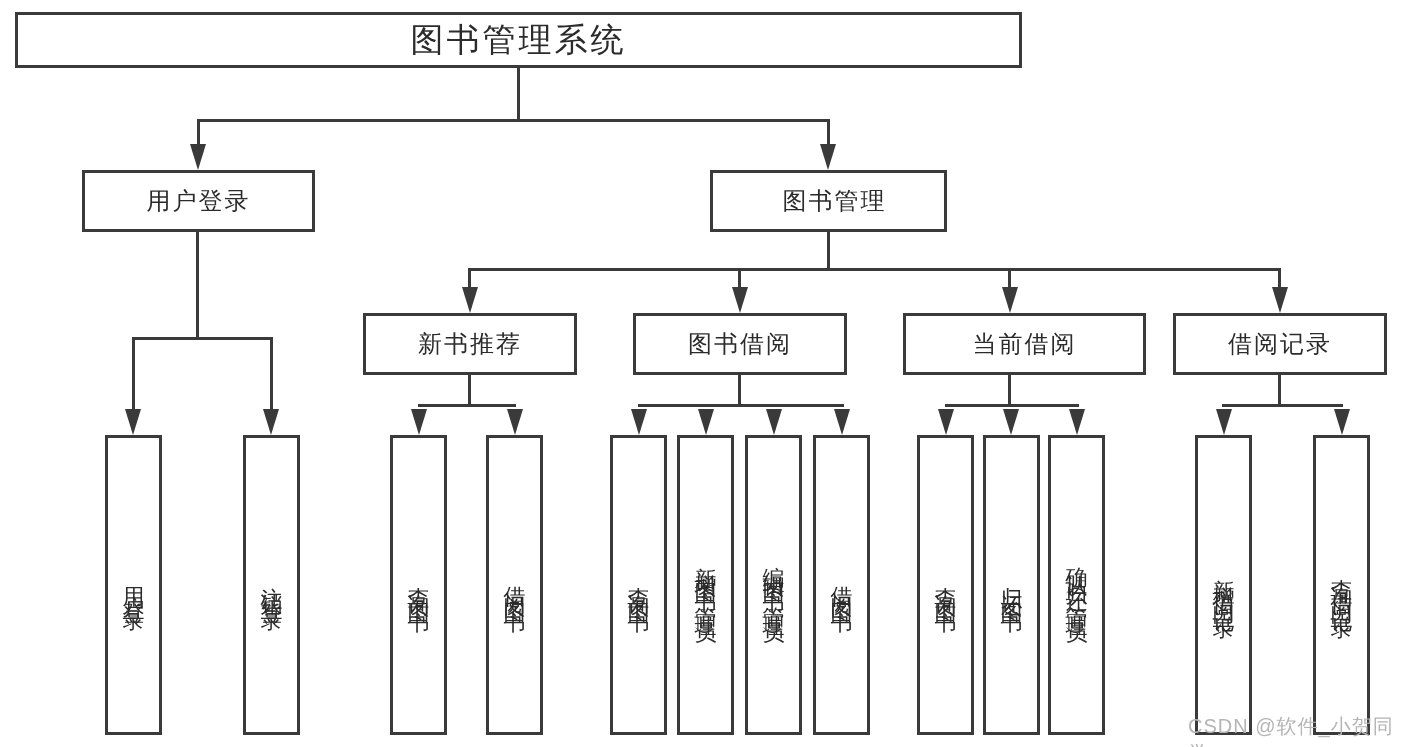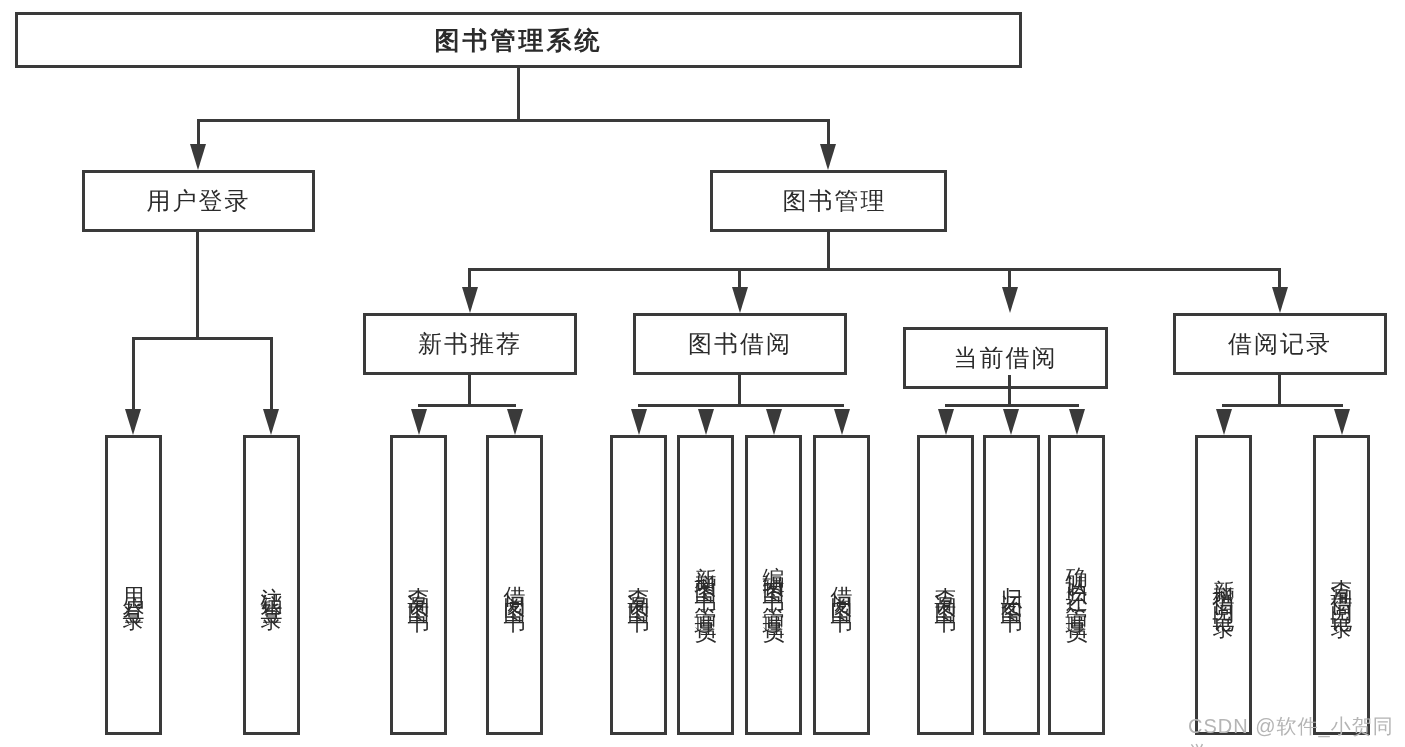--- a/index.html
+++ b/index.html
@@ -5,21 +5,21 @@
   html,body{margin:0;padding:0;background:#fff;}
   .stage{
     position:relative;width:1405px;height:747px;background:#ffffff;
     font-family:"Liberation Sans",sans-serif;overflow:hidden;
   }
   .hbox{
     position:absolute;box-sizing:border-box;border:3px solid #3a3a3a;background:#fff;
     display:flex;align-items:center;justify-content:center;
     font-size:24px;letter-spacing:2px;color:#2b2b2b;
   }
-  .hbox.title{font-size:25px;letter-spacing:3px;font-weight:bold;}
+  .hbox.title{font-size:33px;letter-spacing:3px;}
   .vbox{
     position:absolute;box-sizing:border-box;border:3px solid #3a3a3a;background:#fff;
     display:flex;align-items:center;justify-content:center;
     writing-mode:vertical-rl;text-orientation:mixed;
     font-size:22px;letter-spacing:8px;line-height:1;color:#2b2b2b;
     top:435px;width:57px;height:300px;
   }
   .vline{position:absolute;width:3px;background:#3a3a3a;}
   .hline{position:absolute;height:3px;background:#3a3a3a;}
   .arrow{
@@ -62,21 +62,21 @@
   <div class="arrow" style="left:462px;top:287px;"></div>
   <div class="vline" style="left:738px;top:268px;height:22px;"></div>
   <div class="arrow" style="left:732px;top:287px;"></div>
   <div class="vline" style="left:1008px;top:268px;height:22px;"></div>
   <div class="arrow" style="left:1002px;top:287px;"></div>
   <div class="vline" style="left:1278px;top:268px;height:22px;"></div>
   <div class="arrow" style="left:1272px;top:287px;"></div>
 
   <div class="hbox" style="left:633px;top:313px;width:214px;height:62px;">图书借阅</div>
   <div class="hbox" style="left:363px;top:313px;width:214px;height:62px;">新书推荐</div>
-  <div class="hbox" style="left:903px;top:313px;width:205px;height:62px;margin-top:14px;">当前借阅</div>
+  <div class="hbox" style="left:903px;top:313px;width:243px;height:62px;">当前借阅</div>
   <div class="hbox" style="left:1173px;top:313px;width:214px;height:62px;">借阅记录</div>
 
   <div class="vline" style="left:468px;top:375px;height:30px;"></div>
   <div class="hline" style="left:418px;top:404px;width:98px;"></div>
   <div class="arrow" style="left:411px;top:409px;"></div>
   <div class="arrow" style="left:507px;top:409px;"></div>
 
   <div class="vline" style="left:738px;top:375px;height:30px;"></div>
   <div class="hline" style="left:638px;top:404px;width:206px;"></div>
   <div class="arrow" style="left:631px;top:409px;"></div>

